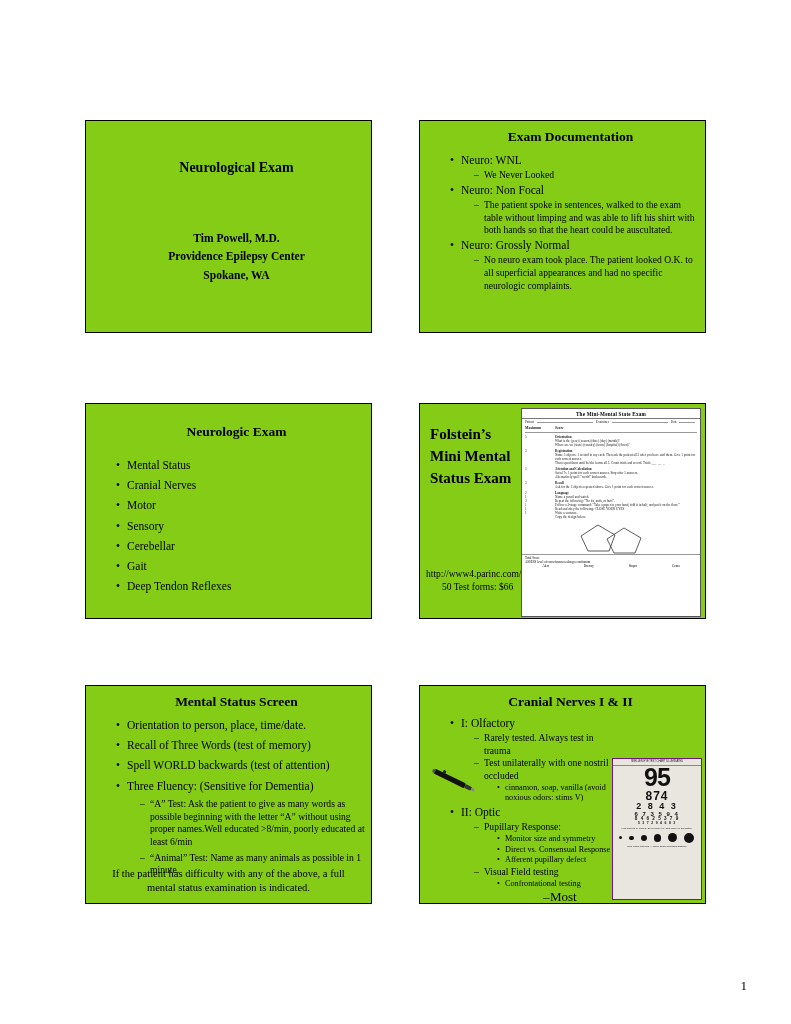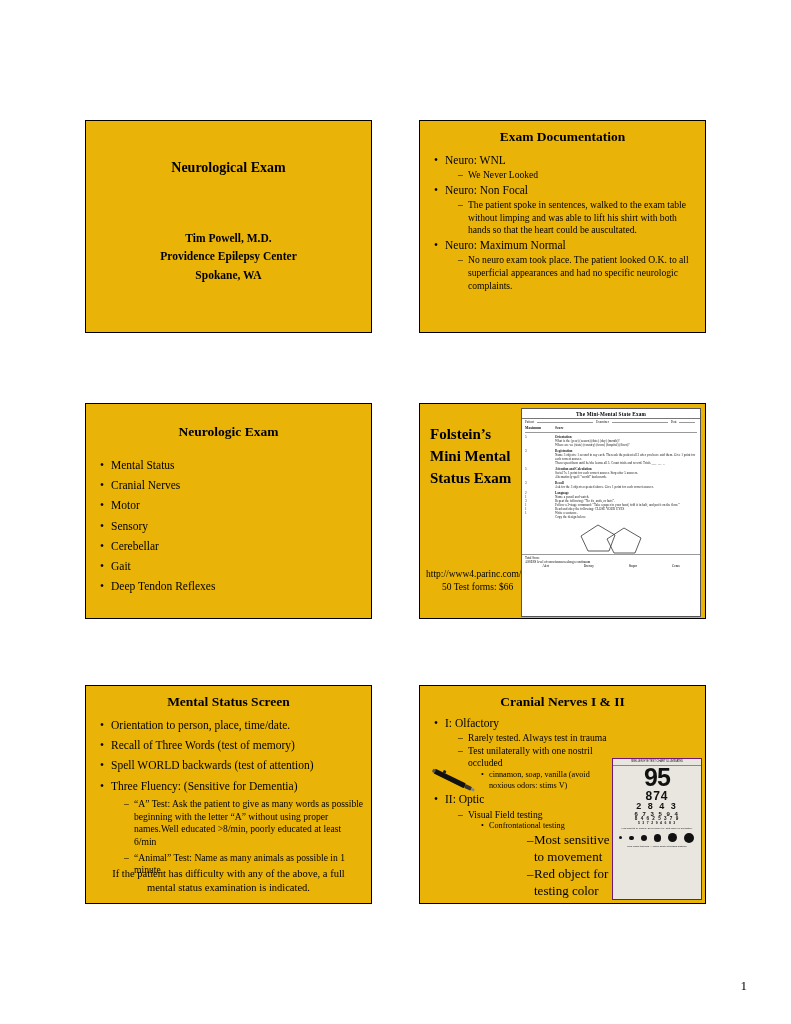--- a/index.html
+++ b/index.html
@@ -15,23 +15,24 @@
     position: relative;
     overflow: hidden;
   }
   .page {
     position: absolute;
     inset: 0;
   }
   .slide {
     position: absolute;
     border: 1px solid #000000;
-    background: #eab308;
+    background: #84cc16;
     box-sizing: border-box;
     overflow: hidden;
+    padding-left: 16px;
   }
   
   #slide1 { left: 85px;  top: 120px; width: 287px; height: 213px; }
   #slide2 { left: 419px; top: 120px; width: 287px; height: 213px; }
   #slide3 { left: 85px;  top: 403px; width: 287px; height: 216px; }
   #slide4 { left: 419px; top: 403px; width: 287px; height: 216px; }
   #slide5 { left: 85px;  top: 685px; width: 287px; height: 219px; }
   #slide6 { left: 419px; top: 685px; width: 287px; height: 219px; }
 
   .s-title {
@@ -297,21 +298,21 @@
           <li><span class="txt">We Never Looked</span></li>
         </ul>
       </li>
       <li>
         <span class="txt">Neuro: Non Focal</span>
         <ul class="lvl2">
           <li><span class="txt">The patient spoke in sentences, walked to the exam table without limping and was able to lift his shirt with both hands so that the heart could be auscultated.</span></li>
         </ul>
       </li>
       <li>
-        <span class="txt">Neuro: Maximum Normal</span>
+        <span class="txt">Neuro: Grossly Normal</span>
         <ul class="lvl2">
           <li><span class="txt">No neuro exam took place.  The patient looked O.K. to all superficial appearances and had no specific neurologic complaints.</span></li>
         </ul>
       </li>
     </ul>
   </div>
 
   <div class="slide" id="slide3">
     <div class="s-title" style="margin-top:20px;">Neurologic Exam</div>
     <ul class="lvl1 spaced" style="margin-top:16px;">
@@ -448,20 +449,28 @@
             <ul class="lvl3">
               <li><span class="txt">cinnamon, soap, vanilla (avoid noxious odors: stims V)</span></li>
             </ul>
           </li>
         </ul>
       </li>
       <li>
         <span class="txt">II: Optic</span>
         <ul class="lvl2">
           <li>
+            <span class="txt">Pupillary Response:</span>
+            <ul class="lvl3">
+              <li><span class="txt">Monitor size and symmetry</span></li>
+              <li><span class="txt">Direct vs. Consensual Response</span></li>
+              <li><span class="txt">Afferent pupillary defect</span></li>
+            </ul>
+          </li>
+          <li>
             <span class="txt">Visual Field testing</span>
             <ul class="lvl3">
               <li>
                 <span class="txt">Confrontational testing</span>
                 <ul class="lvl4">
                   <li><span class="txt">Most sensitive to movement</span></li>
                   <li><span class="txt">Red object for testing color vision</span></li>
                 </ul>
               </li>
             </ul>

